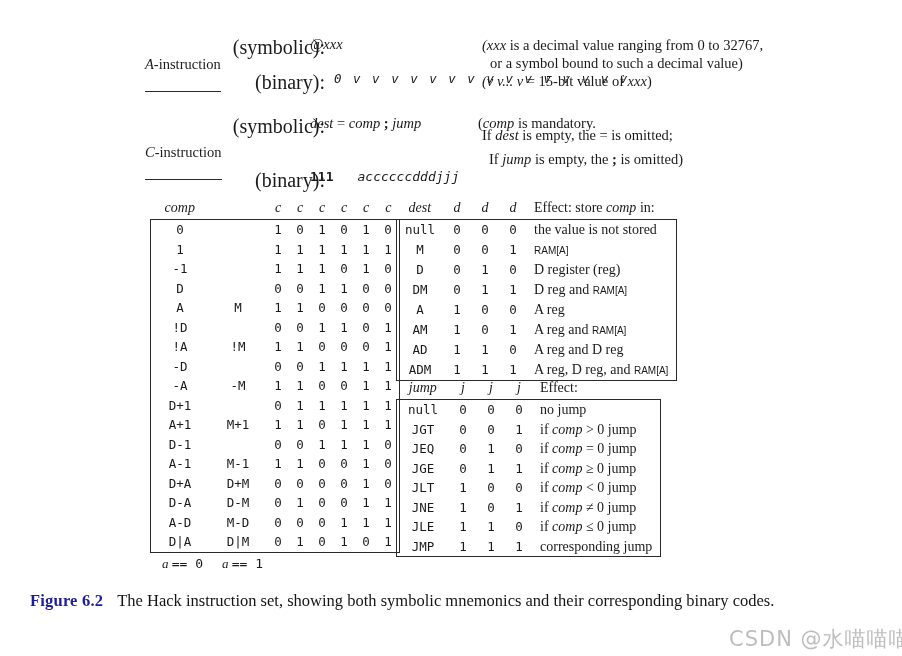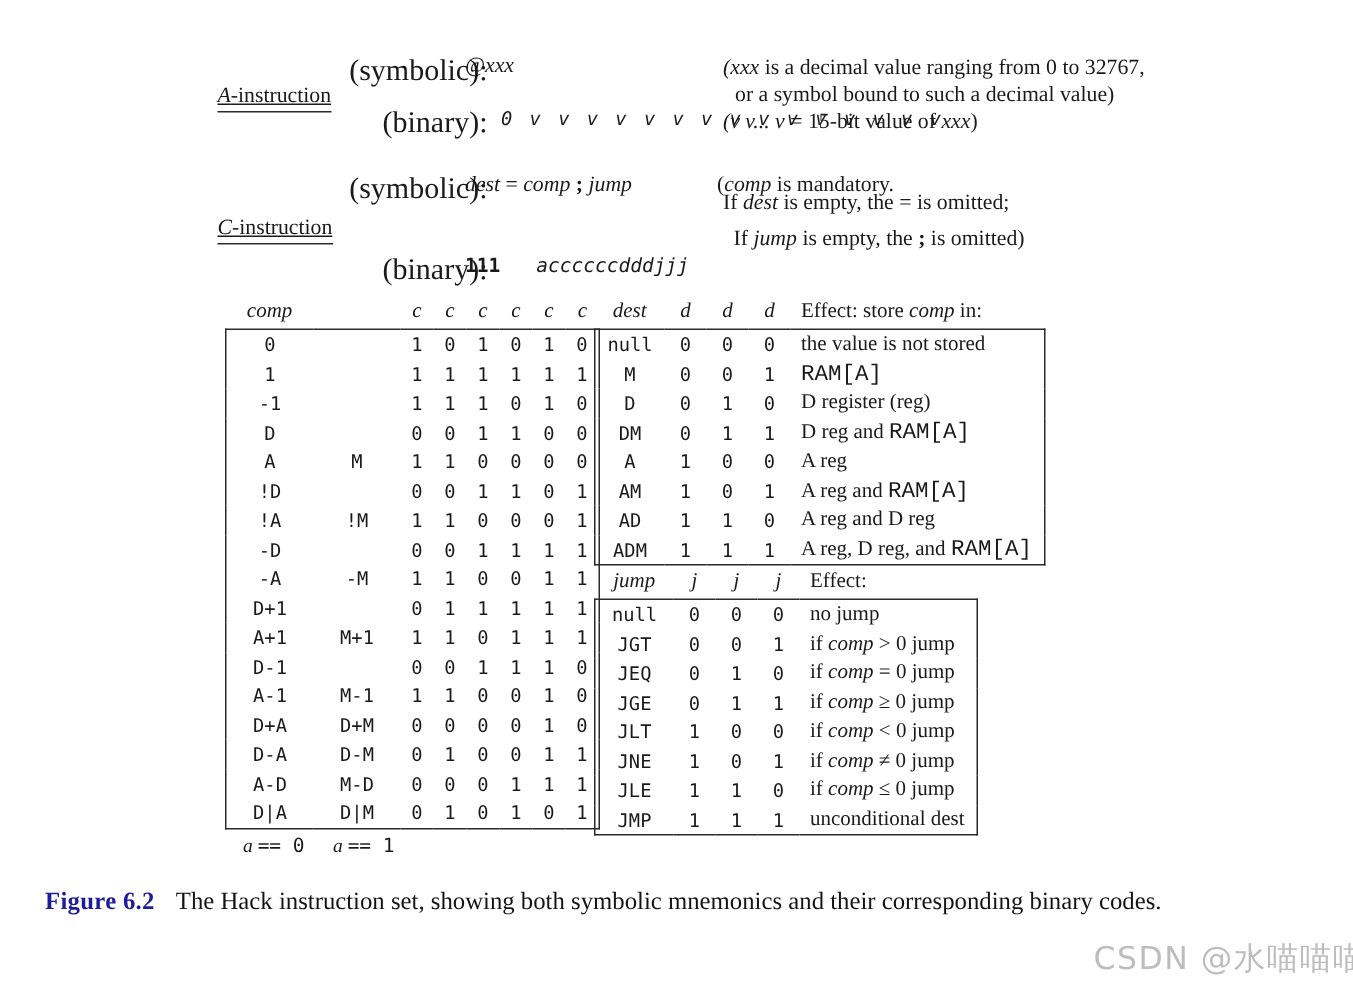--- a/index.html
+++ b/index.html
@@ -30,23 +30,22 @@
   }
 
   
   .spec { position: absolute; left: 0; top: 0; width: 902px; }
 
   .instr-label {
     position: absolute;
     font-family: "Liberation Serif", "DejaVu Serif", serif;
     font-size: 14.5px;
     border-bottom: 1px solid #2a2a2a;
-    padding-bottom: 1px;
-    white-space: nowrap;
-    text-decoration: underline;
+    padding-bottom: 18px;
+    white-space: nowrap;
   }
   .instr-label .it { font-style: italic; }
   .paren-label {
     position: absolute;
     font-size: 20px;
     text-align: right;
     white-space: nowrap;
   }
   .syntax {
     position: absolute;
@@ -115,21 +114,21 @@
   .comp-foot .it { font-style: italic; font-family: "Liberation Serif", serif; }
 
   
   .eff {
     text-align: left !important;
     font-family: "Liberation Serif", "DejaVu Serif", serif !important;
     font-size: 14px !important;
     padding-left: 7px !important;
     padding-right: 8px !important;
   }
-  .eff .mono { font-family: Liberation Mono, monospace; font-size: 15px; }
+  .eff .mono { font-family: Liberation Sans, sans-serif; font-size: 10px; }
   .eff .it { font-style: italic; }
 
   #dest-table td.d-sym, #dest-table th.d-sym-h { width: 46px; }
   #dest-table td.d-bit, #dest-table th.d-bit-h { width: 28px; }
   #dest-table th.d-bit-h, #dest-table th.d-sym-h { font-family: "Liberation Serif", serif; }
 
   #jump-table td.j-sym, #jump-table th.j-sym-h { width: 52px; }
   #jump-table td.j-bit, #jump-table th.j-bit-h { width: 28px; }
   #jump-table th.j-bit-h, #jump-table th.j-sym-h { font-family: "Liberation Serif", serif; }
 
@@ -528,21 +527,21 @@
             <td class="j-bit vdiv">1</td>
             <td class="j-bit">1</td>
             <td class="j-bit">0</td>
             <td class="eff vdiv last-col">if <span class="it">comp</span> ≤ 0 jump</td>
           </tr>
           <tr>
             <td class="j-sym first-col">JMP</td>
             <td class="j-bit vdiv">1</td>
             <td class="j-bit">1</td>
             <td class="j-bit">1</td>
-            <td class="eff vdiv last-col">unconditional dest</td>
+            <td class="eff vdiv last-col">corresponding jump</td>
           </tr>
         </tbody>
     </table>
   </div>
 
   <div class="caption">
     <span class="fignum">Figure 6.2</span><span>The Hack instruction set, showing both symbolic mnemonics and their corresponding binary codes.</span>
   </div>
 
   <div class="wm" id="wm-csdn">CSDN @水喵喵喵</div>

